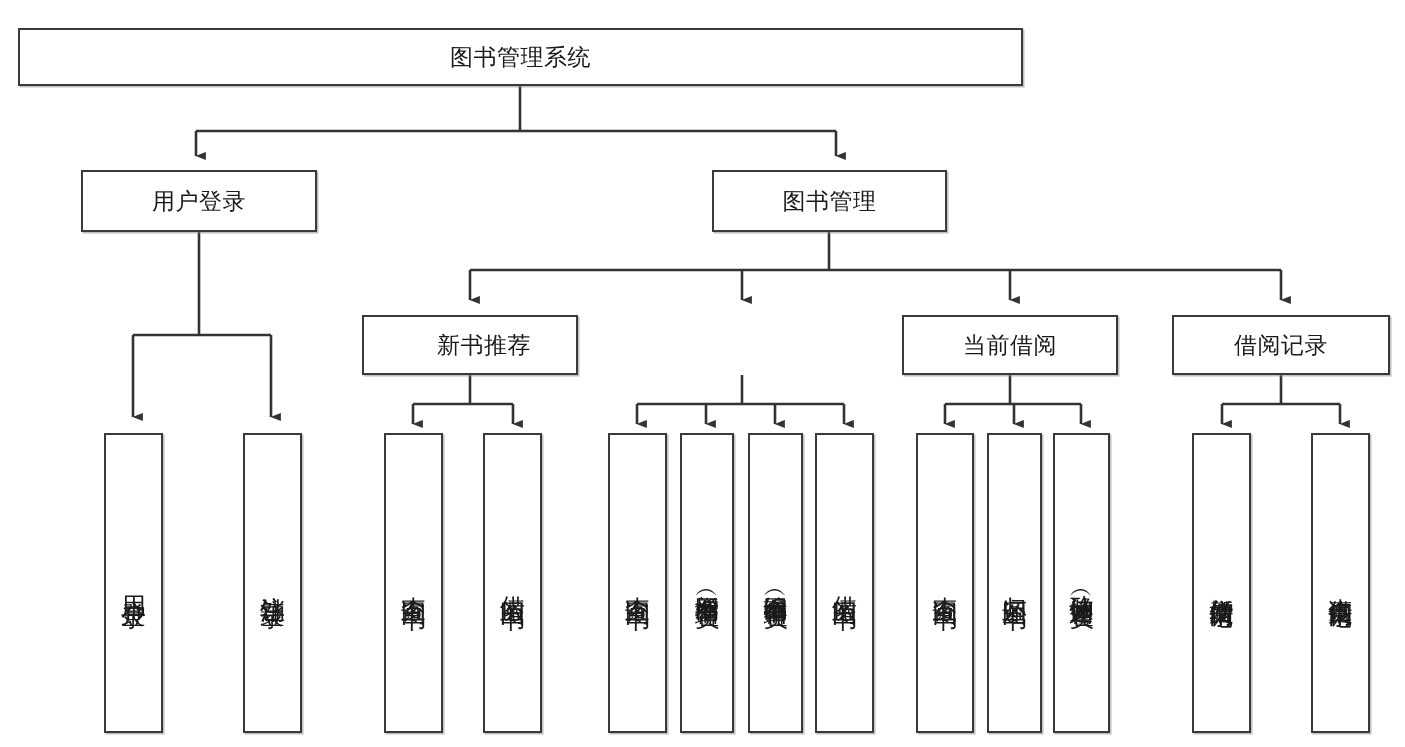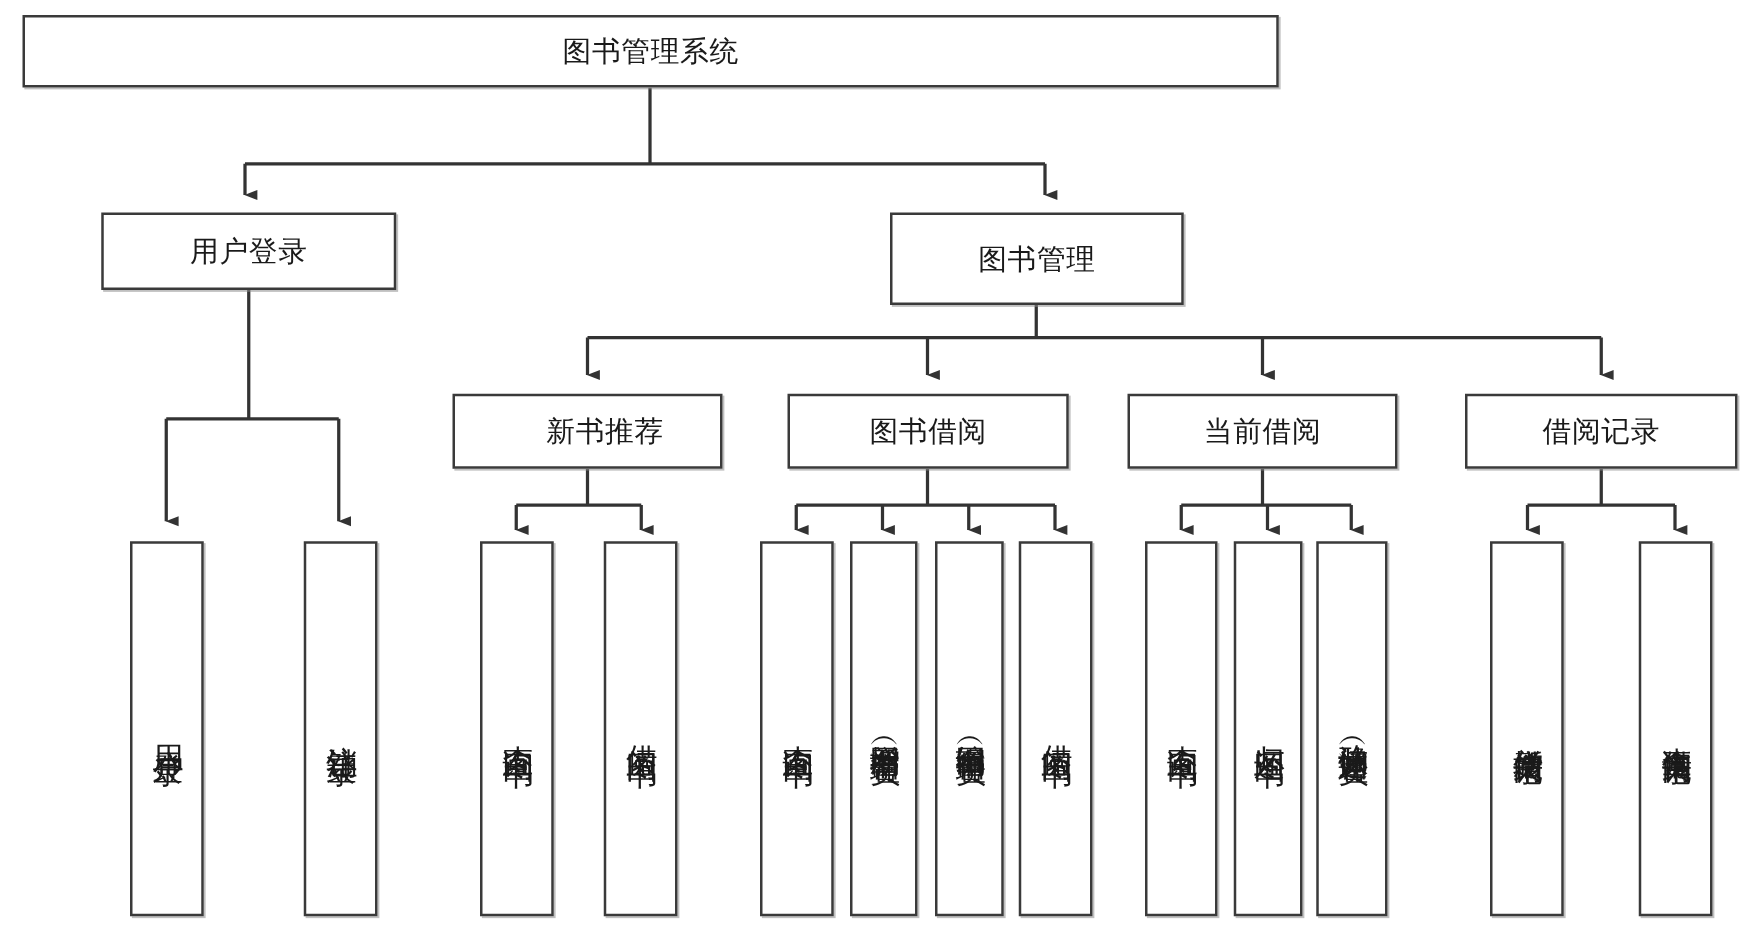--- a/index.html
+++ b/index.html
@@ -118,39 +118,36 @@
       <path d="M1014 404 L1014 424" marker-end="url(#arw)"></path>
       <path d="M1081 404 L1081 424" marker-end="url(#arw)"></path>
 
       <path d="M1281 375 L1281 404"></path>
       <path d="M1222 404 L1340 404"></path>
       <path d="M1222 404 L1222 424" marker-end="url(#arw)"></path>
       <path d="M1340 404 L1340 424" marker-end="url(#arw)"></path>
     </g>
   </svg>
 
-  <div class="node h-node" style="left:18px; top:12px; width:1005px; height:58px;">
+  <div class="node h-node" style="left:18px; top:28px; width:1005px; height:58px;">
     <span class="lbl">图书管理系统</span>
   </div>
 
   <div class="node h-node" style="left:81px; top:170px; width:236px; height:62px;">
     <span class="lbl">用户登录</span>
   </div>
 
-  <div class="node h-node" style="left:712px; top:170px; width:235px; height:74px;">
+  <div class="node h-node" style="left:712px; top:170px; width:235px; height:62px;">
     <span class="lbl">图书管理</span>
   </div>
 
   <div class="node h-node" style="left:362px; top:315px; width:216px; height:60px;padding-left:28px;">
     <span class="lbl">新书推荐</span>
   </div>
 
-  <div class="node h-node" style="left:630px; top:315px; width:225px; height:60px;">
-    <span class="lbl">图书借阅</span>
-  </div>
 
   <div class="node h-node" style="left:902px; top:315px; width:216px; height:60px;">
     <span class="lbl">当前借阅</span>
   </div>
 
   <div class="node h-node" style="left:1172px; top:315px; width:218px; height:60px;">
     <span class="lbl">借阅记录</span>
   </div>
 
   <div class="node v-node" style="left:104px; top:433px; width:59px; height:300px;">

